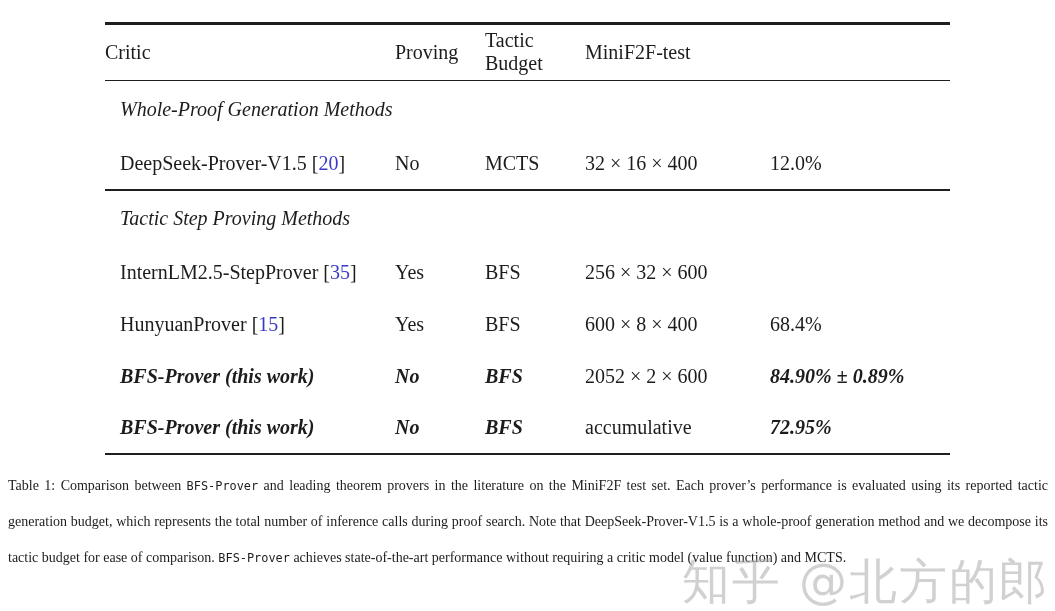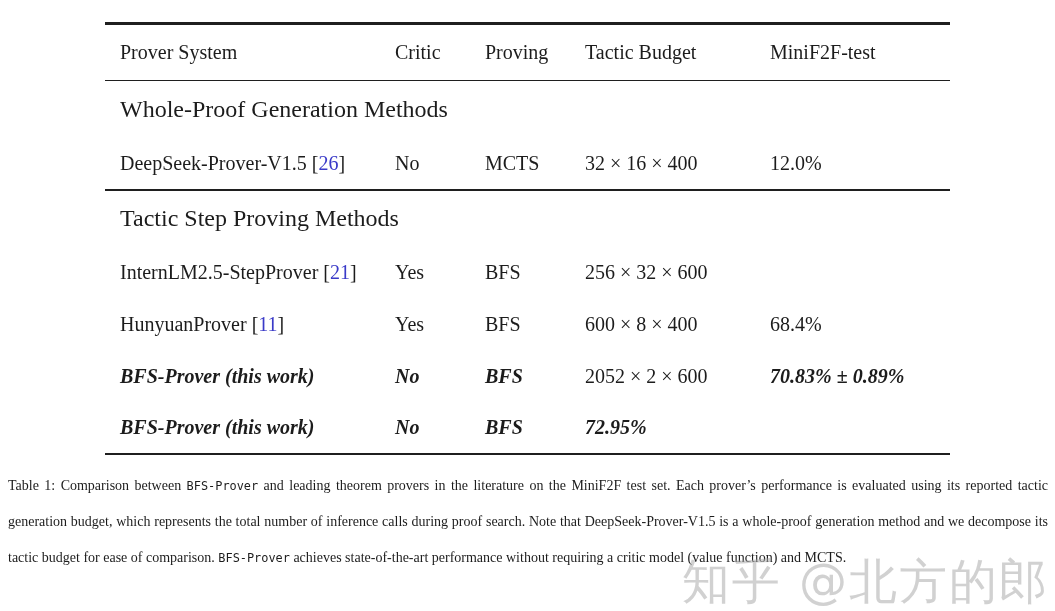--- a/index.html
+++ b/index.html
@@ -37,21 +37,22 @@
     font-size: 20px;
   }
   .trow .c0 { text-align: left; padding-left: 15px; }
   .trow .c1, .trow .c2, .trow .c3, .trow .c4 { }
   .thead { height: 55px; }
   .row-section {
     height: 56px;
     display: flex;
     align-items: center;
     padding-left: 15px;
-    font-size: 24px;
+    font-style: italic;
+    font-size: 20px;
   }
   .row-data { height: 52px; }
   .row-data.last { height: 50px; }
   .b { font-weight: bold; font-style: italic; }
   .cite { color: #3a3ac8; }
   .caption {
     position: absolute;
     left: 8px;
     top: 468px;
     width: 1040px;
@@ -78,70 +79,70 @@
 </head>
 <body>
 
 <div class="page">
 
   <div class="table-wrap">
 
     <div class="rule thick"></div>
 
     <div class="trow thead">
-      <div class="c0">Prover System</div>
       <div class="c1">Critic</div>
       <div class="c2">Proving</div>
       <div class="c3">Tactic Budget</div>
       <div class="c4">MiniF2F-test</div>
     </div>
 
     <div class="rule mid"></div>
 
     <div class="row-section">Whole-Proof Generation Methods</div>
 
     <div class="trow row-data">
-      <div class="c0"><span>DeepSeek-Prover-V1.5</span> <span>[</span><span class="cite">26</span><span>]</span></div>
+      <div class="c0"><span>DeepSeek-Prover-V1.5</span> <span>[</span><span class="cite">20</span><span>]</span></div>
       <div class="c1">No</div>
       <div class="c2">MCTS</div>
       <div class="c3">32 × 16 × 400</div>
       <div class="c4">12.0%</div>
     </div>
 
     <div class="rule mid"></div>
 
     <div class="row-section">Tactic Step Proving Methods</div>
 
     <div class="trow row-data">
-      <div class="c0"><span>InternLM2.5-StepProver</span> <span>[</span><span class="cite">21</span><span>]</span></div>
+      <div class="c0"><span>InternLM2.5-StepProver</span> <span>[</span><span class="cite">35</span><span>]</span></div>
       <div class="c1">Yes</div>
       <div class="c2">BFS</div>
       <div class="c3">256 × 32 × 600</div>
     </div>
 
     <div class="trow row-data">
-      <div class="c0"><span>HunyuanProver</span> <span>[</span><span class="cite">11</span><span>]</span></div>
+      <div class="c0"><span>HunyuanProver</span> <span>[</span><span class="cite">15</span><span>]</span></div>
       <div class="c1">Yes</div>
       <div class="c2">BFS</div>
       <div class="c3">600 × 8 × 400</div>
       <div class="c4">68.4%</div>
     </div>
 
     <div class="trow row-data">
       <div class="c0 b">BFS-Prover (this work)</div>
       <div class="c1 b">No</div>
       <div class="c2 b">BFS</div>
       <div class="c3">2052 × 2 × 600</div>
-      <div class="c4 b">70.83% ± 0.89%</div>
+      <div class="c4 b">84.90% ± 0.89%</div>
     </div>
 
     <div class="trow row-data last">
       <div class="c0 b">BFS-Prover (this work)</div>
       <div class="c1 b">No</div>
       <div class="c2 b">BFS</div>
+      <div class="c3">accumulative</div>
       <div class="c4 b">72.95%</div>
     </div>
 
     <div class="rule thick"></div>
 
   </div>
 
   <div class="caption"><span>Table 1: Comparison between </span><span class="mono">BFS-Prover</span><span> and leading theorem provers in the literature on the MiniF2F test set. Each prover’s performance is evaluated using its reported tactic generation budget, which represents the total number of inference calls during proof search. Note that DeepSeek-Prover-V1.5 is a whole-proof generation method and we decompose its tactic budget for ease of comparison. </span><span class="mono">BFS-Prover</span><span> achieves state-of-the-art performance without requiring a critic model (value function) and MCTS.</span></div>
 
   <div class="watermark">知乎 @北方的郎</div>

